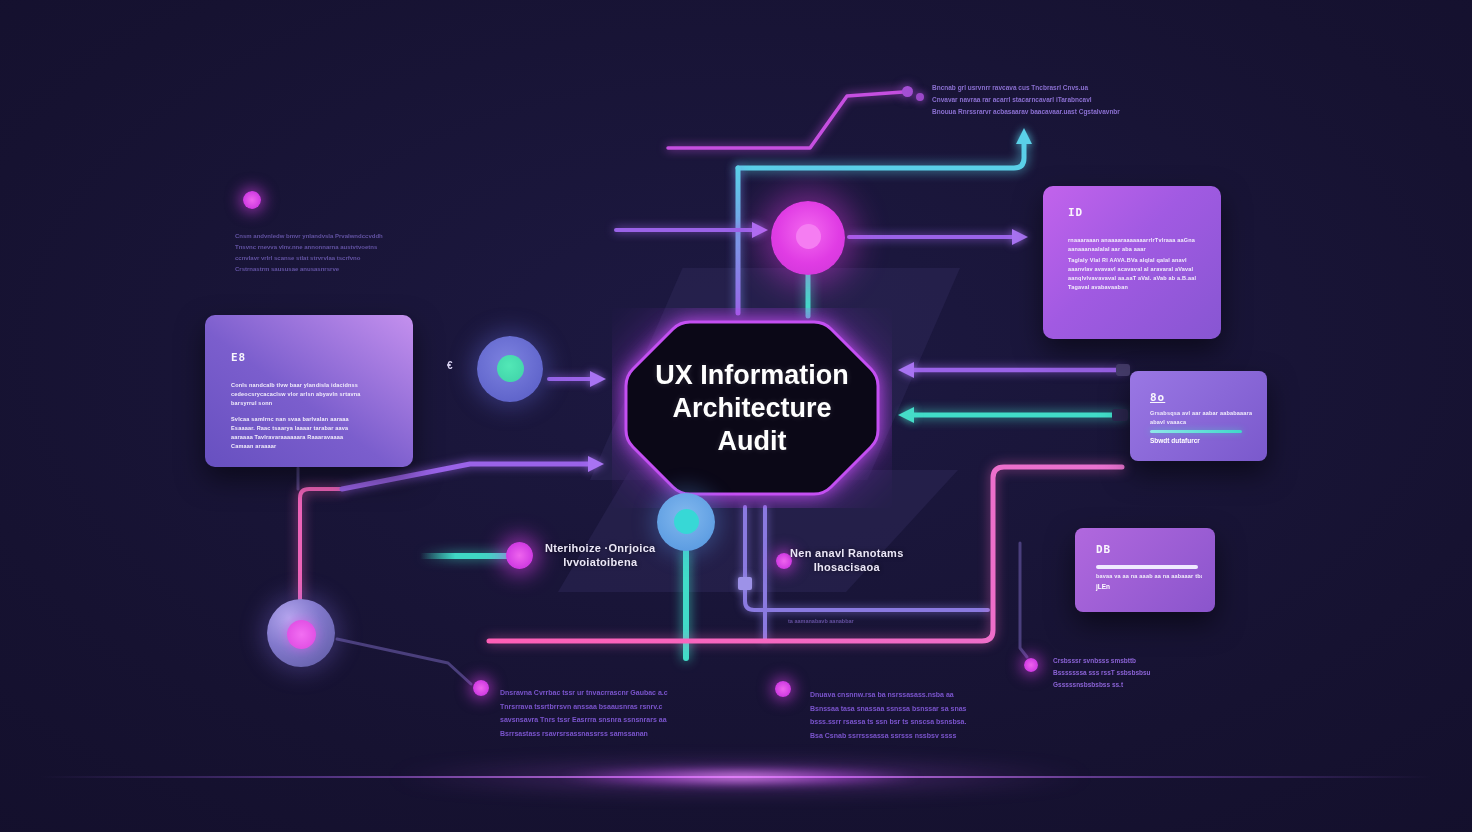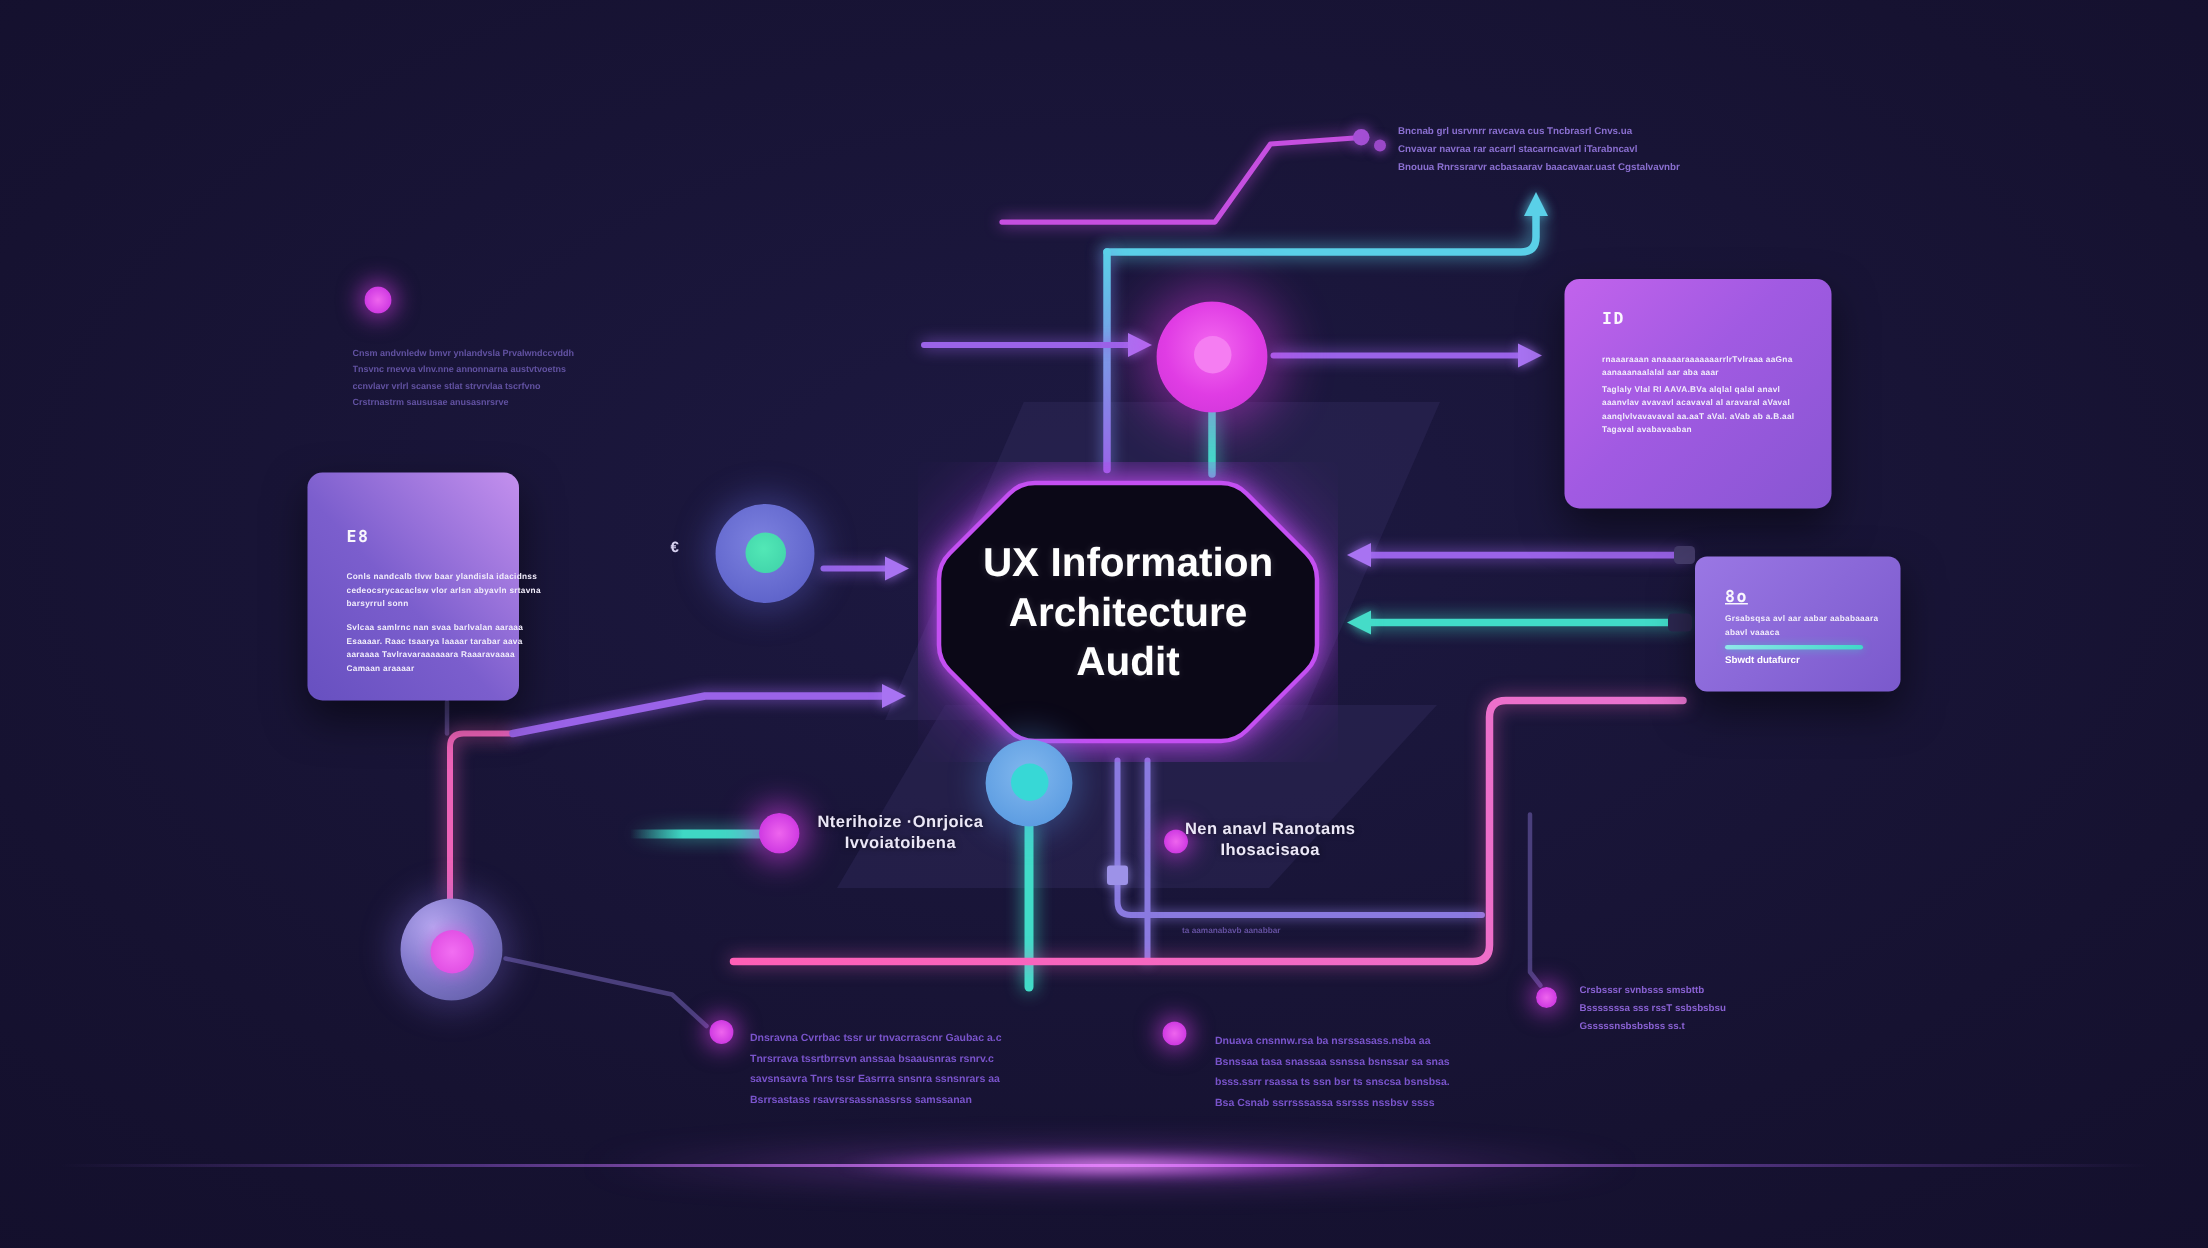--- a/index.html
+++ b/index.html
@@ -31,21 +31,21 @@
     white-space:nowrap;overflow:hidden;filter:blur(.25px);}
   .cardtext{position:absolute;overflow:hidden;}
   .caption{position:absolute;color:#ffffff;font-size:6.5px;font-weight:700;filter:blur(.2px);white-space:nowrap;}
   #card-top-left{left:410px;top:75px;width:258px;height:92px;border-radius:8px;
     background:linear-gradient(120deg,#8d6be4 0%,#7457ce 55%,#6a4ec6 100%);}
   #card-top-left .glyph{left:28px;top:14px;}
   #card-top-left .bars{position:absolute;left:28px;top:37px;}
   .bar{height:5px;border-radius:3px;margin-bottom:9px;
     background:linear-gradient(90deg,#49d8cc,#52c2e6);box-shadow:0 0 6px rgba(70,210,210,.5);}
   .bar.bright{background:linear-gradient(90deg,#d9f6ff,#9ff0e2 40%,#47e0cc);}
-  #card-left{left:205px;top:315px;width:141px;height:152px;
+  #card-left{left:205px;top:315px;width:208px;height:152px;
     background:linear-gradient(to bottom left,#c490ee 0%,#7b5ecd 55%,#6750c0 100%);}
   #card-left .glyph{left:26px;top:36px;}
   #card-left .p1{left:26px;top:66px;width:140px;}
   #card-left .p2{left:26px;top:100px;width:142px;}
   #card-right-top{left:1043px;top:186px;width:178px;height:153px;
     background:linear-gradient(135deg,#c263ec 0%,#a15ae2 45%,#8756d2 100%);}
   #card-right-top .glyph{left:25px;top:20px;}
   #card-right-top .p1{left:25px;top:50px;width:142px;}
   #card-right-top .p2{left:25px;top:70px;width:146px;}
   #card-right-mid{left:1130px;top:371px;width:137px;height:90px;border-radius:8px;
@@ -218,20 +218,28 @@
   <div class="card" id="card-right-mid">
     <span class="glyph">8o</span>
     <div class="cardtext p1">
         <div>Grsabsqsa avl aar aabar aababaaarabaaras</div>
         <div>abavl vaaaca</div>
       </div>
     <div class="tealbar"></div>
     <div class="caption">Sbwdt dutafurcr</div>
   </div>
 
+  <div class="card" id="card-right-low">
+    <span class="glyph">DB</span>
+    <div class="whitebar"></div>
+    <div class="cardtext p1">
+        <div>bavaa va aa na aaab aa na aabaaar tbaabab</div>
+      </div>
+    <div class="caption">jLEn</div>
+  </div>
 
   <div id="node">
     <svg width="280" height="200" viewBox="0 0 280 200">
       <path class="badge" d="M 78 14 L 202 14 Q 212 14 219 21 L 259 61 Q 266 68 266 78 L 266 122 Q 266 132 259 139 L 219 179 Q 212 186 202 186 L 78 186 Q 68 186 61 179 L 21 139 Q 14 132 14 122 L 14 78 Q 14 68 21 61 L 61 21 Q 68 14 78 14 Z"></path>
     </svg>
     <div class="title">UX Information Architecture Audit</div>
   </div>
 
   <div class="circle" id="circle-magenta">
       <div class="inner"></div>

